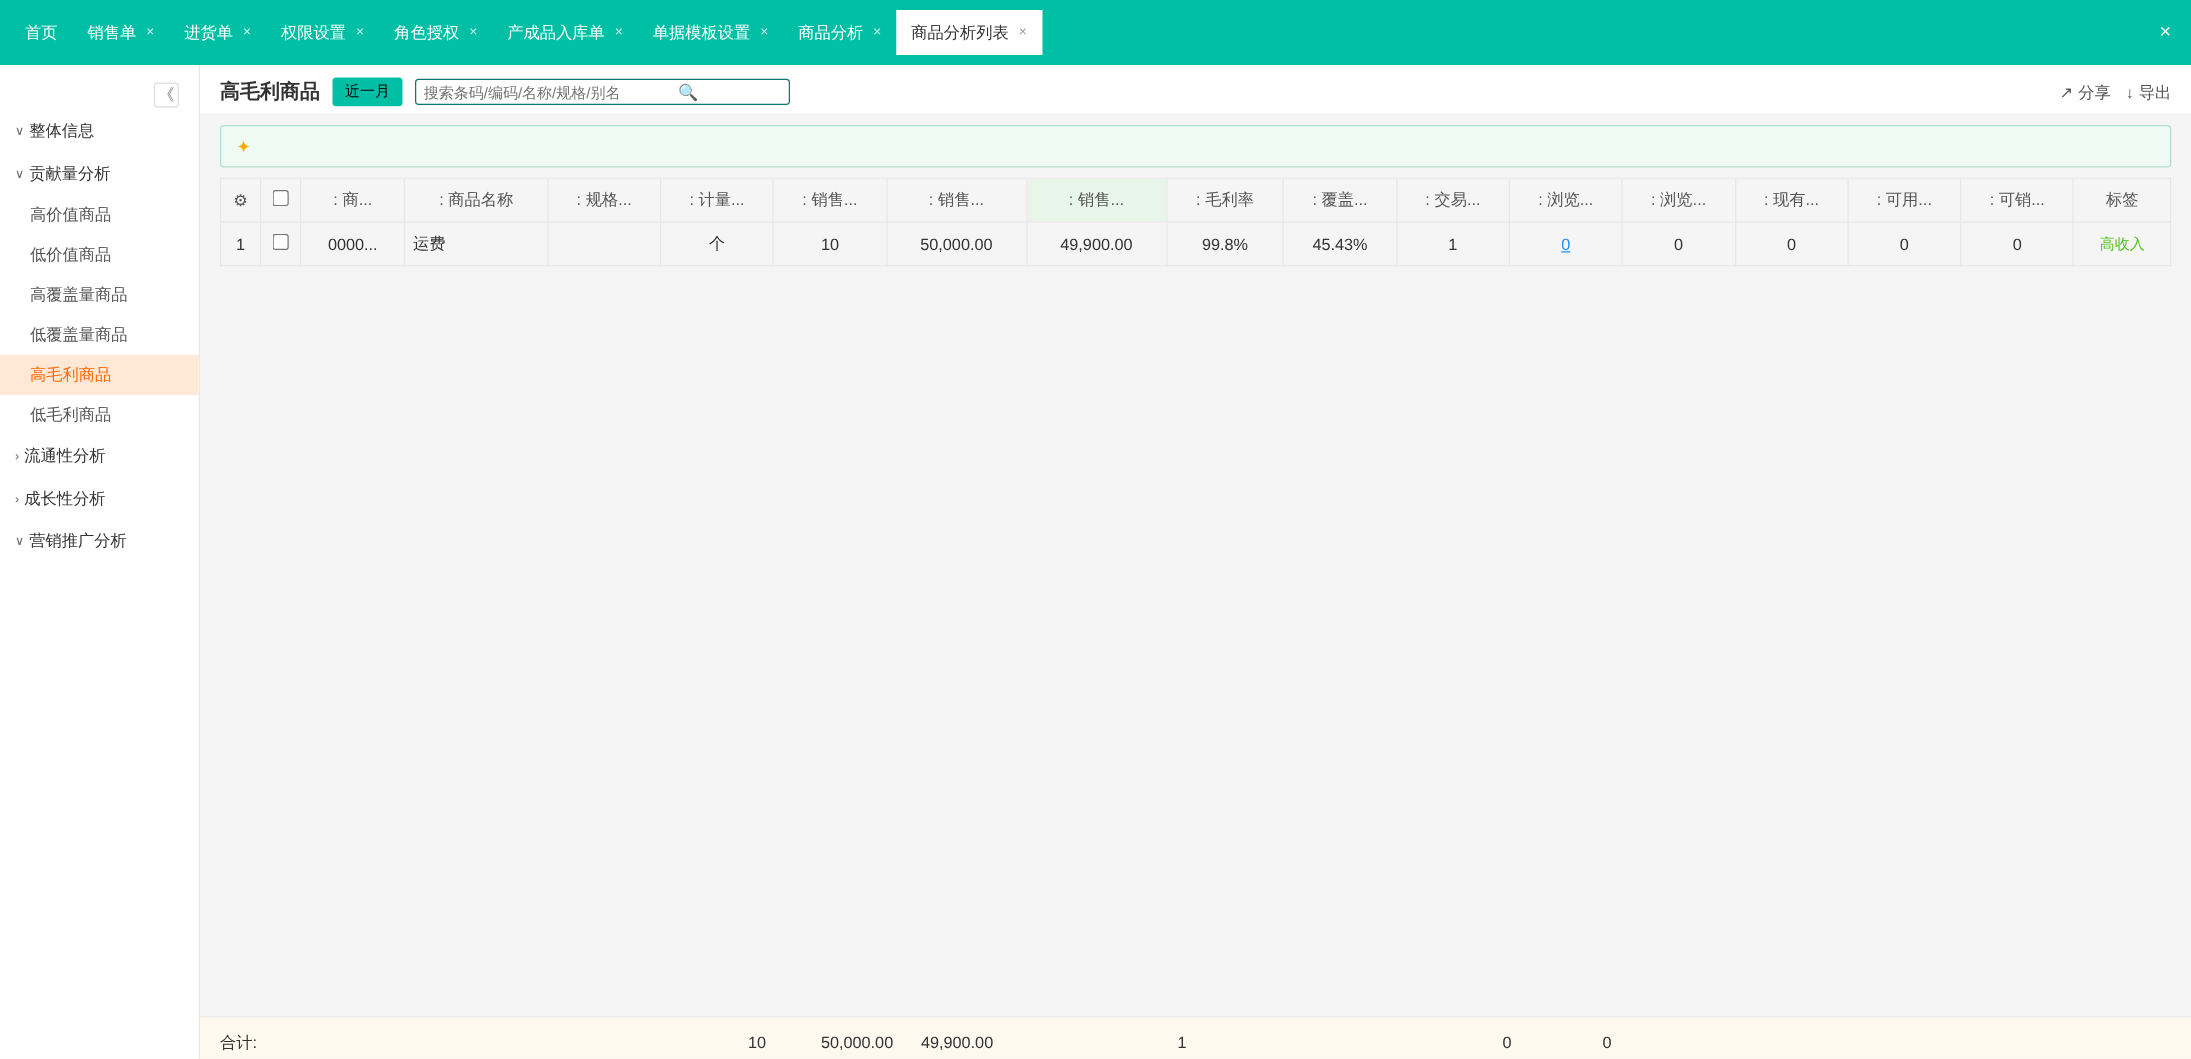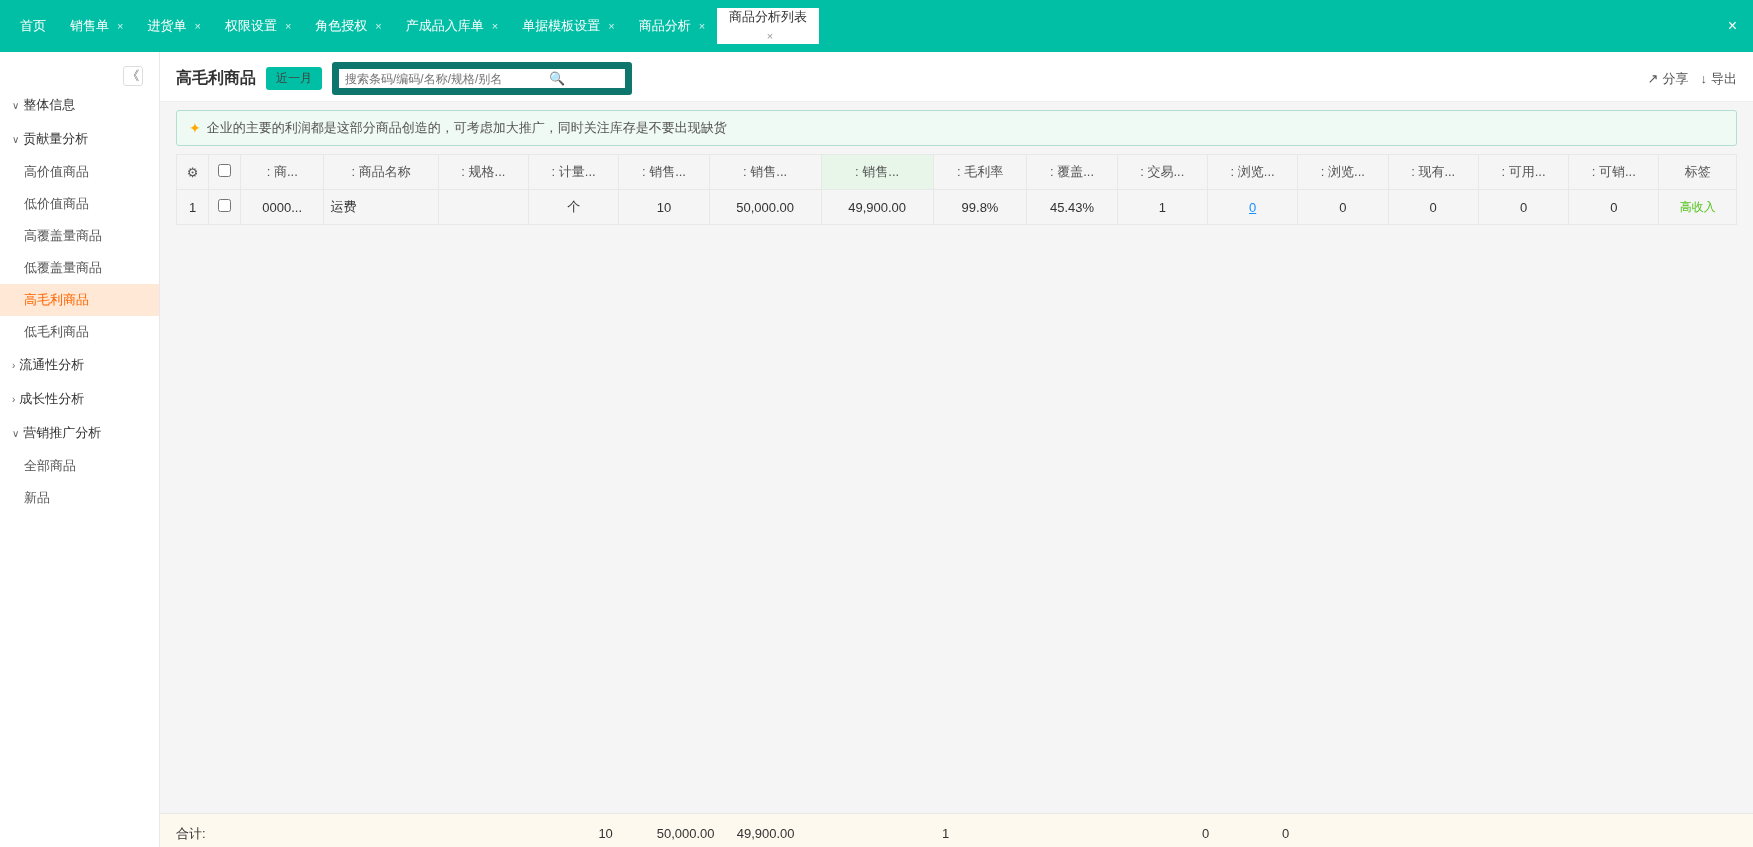--- a/index.html
+++ b/index.html
@@ -18,21 +18,21 @@
       color: #fff;
       padding: 0 12px;
       height: 36px;
       display: flex;
       align-items: center;
       cursor: pointer;
       white-space: nowrap;
       gap: 4px;
       font-size: 13px;
     }
-    .nav-item.active { background: #fff; color: #333; flex-direction: column; }
+    .nav-item.active { background: #fff; color: #333; }
     .nav-item .close-x {
       font-size: 11px;
       color: rgba(255,255,255,0.8);
       margin-left: 4px;
     }
     .nav-item.active .close-x { color: #999; }
     .nav-close-btn {
       margin-left: auto;
       color: #fff;
       cursor: pointer;
@@ -112,32 +112,32 @@
       background: #fff;
       border-bottom: 1px solid #f0f0f0;
     }
     .content-title {
       font-size: 16px;
       font-weight: bold;
       color: #333;
     }
     .filter-btn {
       background: #00bfa5;
-      color: #404040;
+      color: #000000;
       border: none;
       padding: 3px 10px;
       border-radius: 3px;
       cursor: pointer;
       font-size: 12px;
       font-family: Liberation Mono, monospace;
     }
     .search-box {
       display: flex;
       align-items: center;
-      border: 7px solid #0f766e;
+      border: 1px solid #0f766e;
       border-radius: 3px;
       padding: 2px 6px;
       gap: 4px;
       flex: 1;
       max-width: 300px;
     }
     .search-input {
       border: none;
       outline: none;
       font-size: 12px;
@@ -335,28 +335,20 @@
     </div>
 
     <div class="sidebar-group-header">
       <span class="arrow">›</span>
       <span>成长性分析</span>
     </div>
 
     <div class="sidebar-group-header">
       <span class="arrow">∨</span>
       <span>营销推广分析</span>
-    </div>
-    <div>
-      <div class="sidebar-item">
-        <span>全部商品</span>
-      </div>
-      <div class="sidebar-item">
-        <span>新品</span>
-      </div>
     </div>
   </div>
 
   <div class="content-area">
 
     <div class="content-header">
       <span class="content-title">高毛利商品</span>
       <button class="filter-btn">近一月</button>
       <div class="search-box">
         <input class="search-input" type="text" placeholder="搜索条码/编码/名称/规格/别名" style="">
@@ -369,21 +361,20 @@
         </div>
         <div class="action-btn">
           <span>↓</span>
           <span>导出</span>
         </div>
       </div>
     </div>
 
     <div class="info-banner">
       <span class="info-icon">✦</span>
-      <span>企业的主要的利润都是这部分商品创造的，可考虑加大推广，同时关注库存是不要出现缺货</span>
     </div>
 
     <div class="table-wrapper">
       <table>
         <thead>
           <tr>
             <th style="width:32px;">
               <span>⚙</span>
             </th>
             <th style="width:32px;">

